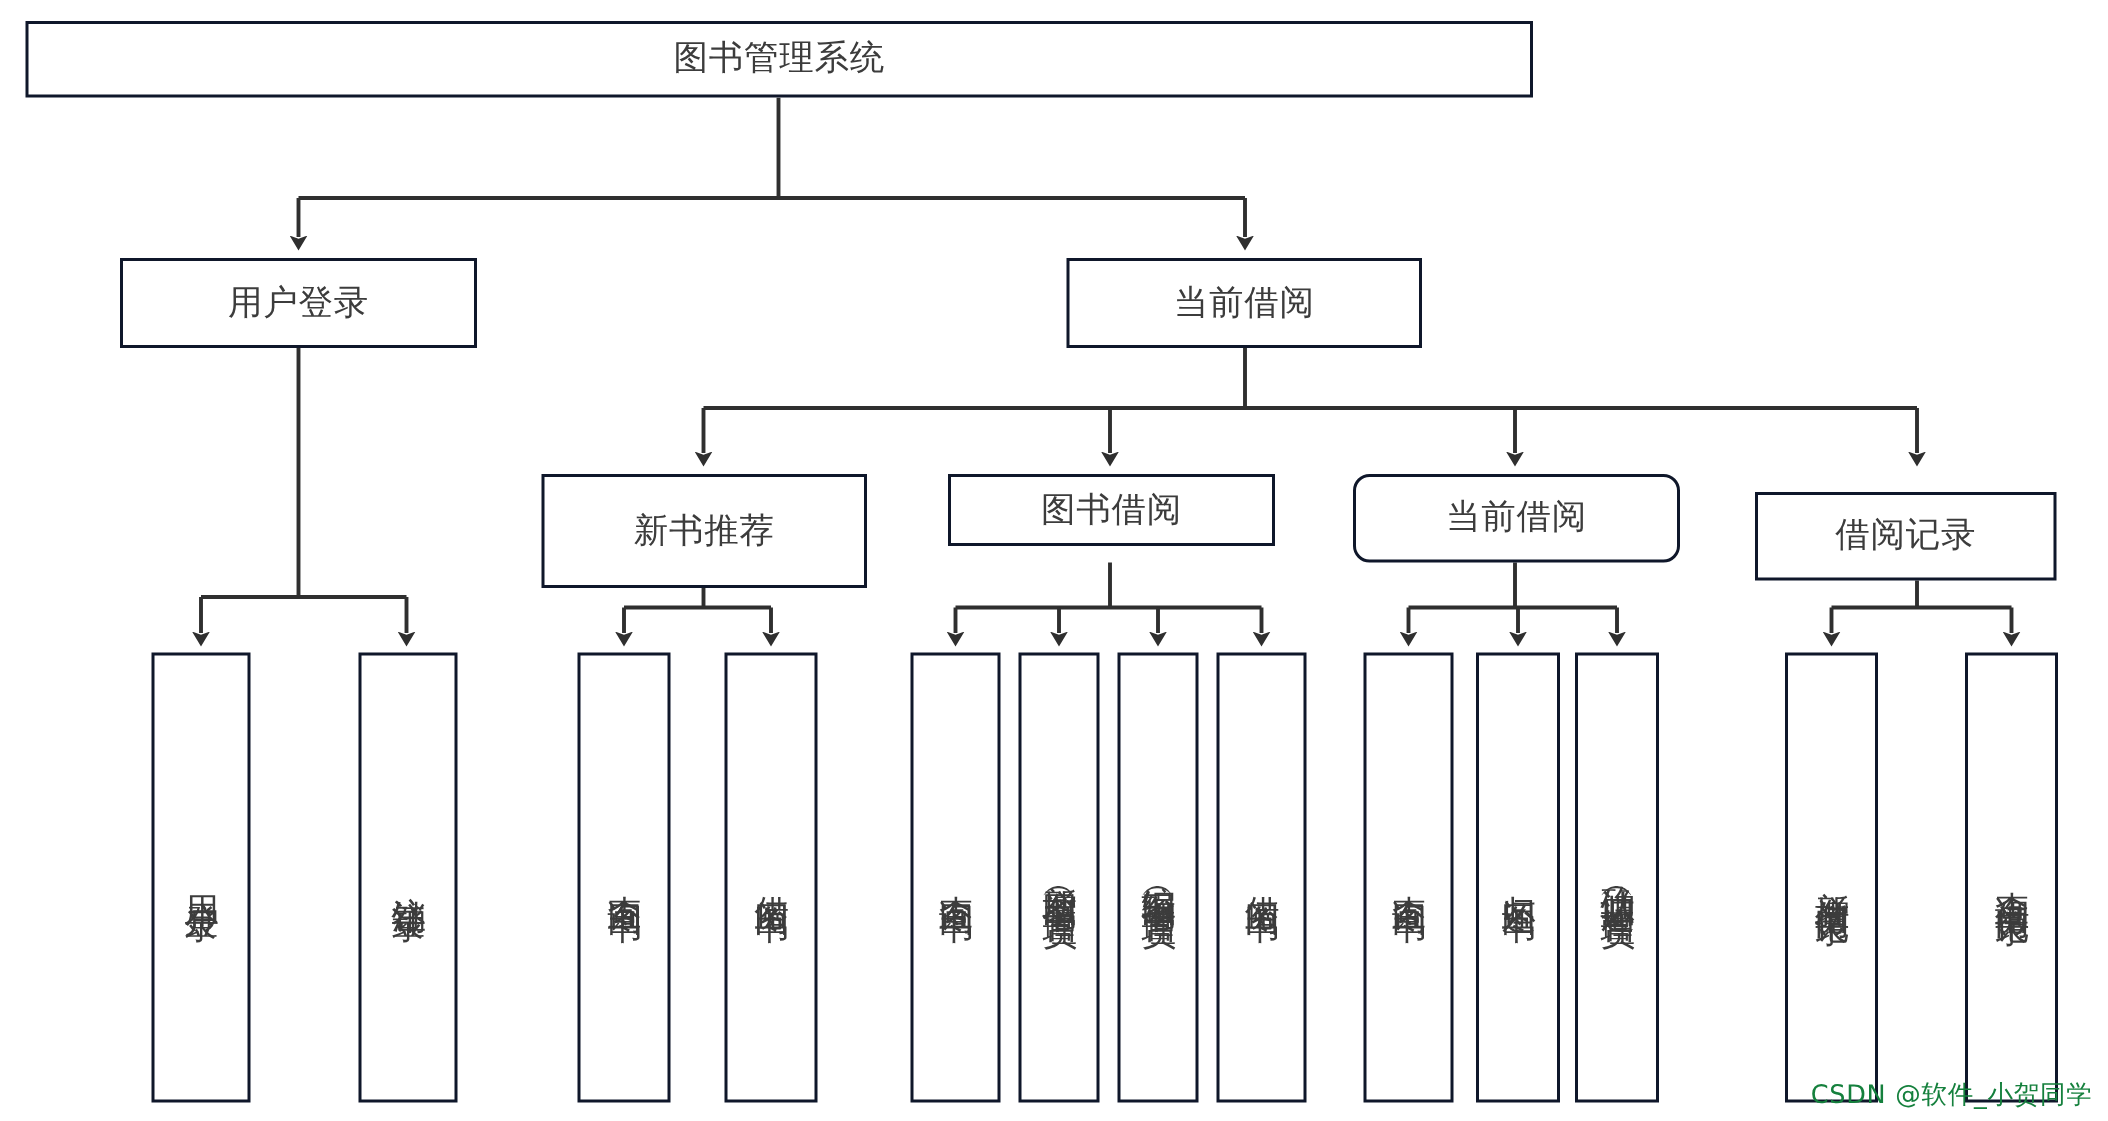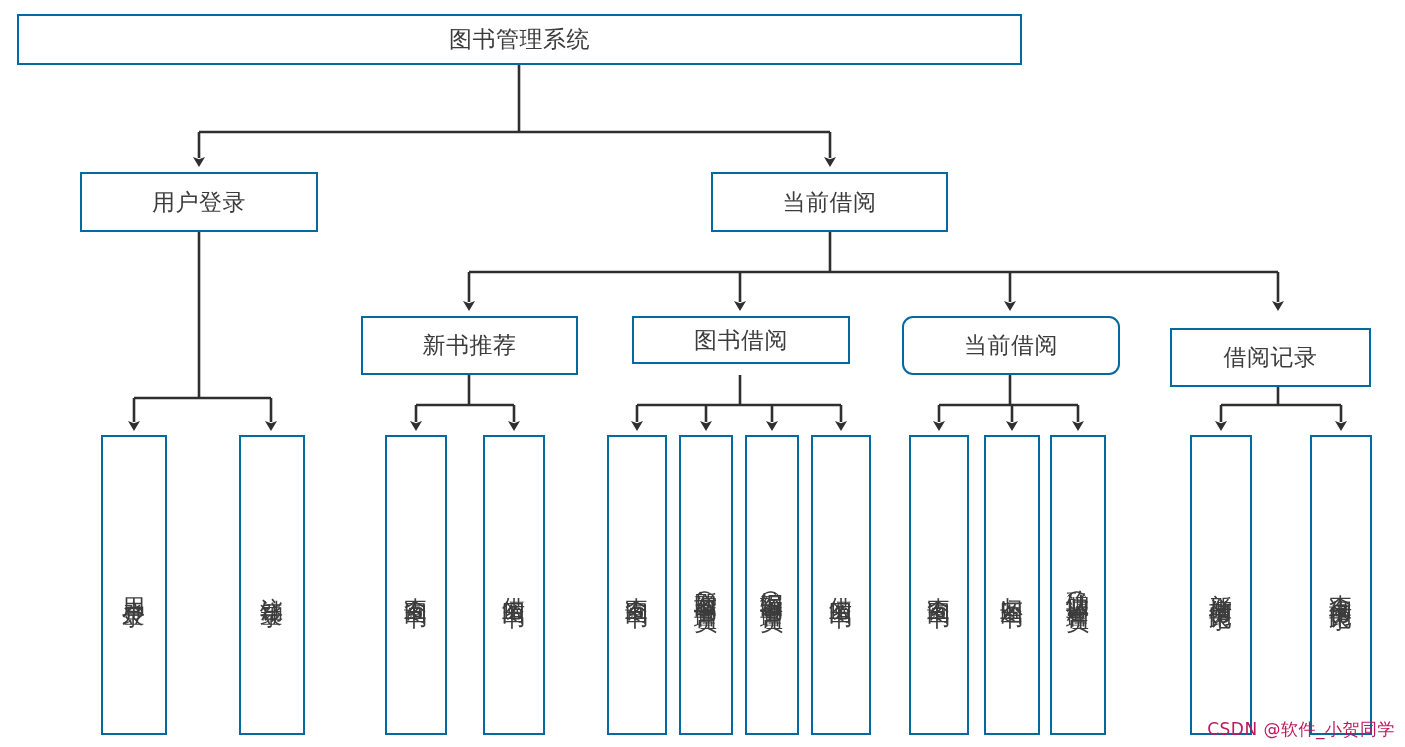--- a/index.html
+++ b/index.html
@@ -21,21 +21,21 @@
     position: absolute;
     left: 0;
     top: 0;
     width: 1405px;
     height: 747px;
     pointer-events: none;
   }
   .node {
     position: absolute;
     box-sizing: border-box;
-    border: 2px solid #0369a1;
+    border: 2px solid #0f172a;
     background: #ffffff;
     color: #3c3c3c;
     display: flex;
     align-items: center;
     justify-content: center;
     text-align: center;
     line-height: 1.22;
   }
   .node.horiz {
     font-size: 23px;
@@ -51,21 +51,21 @@
     text-orientation: upright;
     letter-spacing: 3px;
     line-height: 1.05;
     white-space: nowrap;
   }
   .watermark {
     position: absolute;
     right: 10px;
     bottom: 6px;
     font-size: 17px;
-    color: #be185d;
+    color: #15803d;
     letter-spacing: 0.5px;
     white-space: nowrap;
   }
 </style>
 </head>
 <body>
 
 <div id="canvas">
 
   <svg id="wires" viewBox="0 0 1405 747" xmlns="http://www.w3.org/2000/svg">
@@ -122,21 +122,21 @@
     <span>图书管理系统</span>
   </div>
 
   <div class="node horiz" style="left: 80px; top: 172px; width: 238px; height: 60px;">
     <span>用户登录</span>
   </div>
   <div class="node horiz" style="left: 711px; top: 172px; width: 237px; height: 60px;">
     <span>当前借阅</span>
   </div>
 
-  <div class="node horiz" style="left: 361px; top: 316px; width: 217px; height: 59px;">
+  <div class="node horiz" style="left: 361px; top: 316px; width: 217px; height: 76px;">
     <span>新书推荐</span>
   </div>
   <div class="node horiz" style="left: 632px; top: 316px; width: 218px; height: 48px;">
     <span>图书借阅</span>
   </div>
   <div class="node horiz" style="left: 902px; top: 316px; width: 218px; height: 59px; border-radius: 11px;">
     <span>当前借阅</span>
   </div>
   <div class="node horiz" style="left: 1170px; top: 328px; width: 201px; height: 59px;">
     <span>借阅记录</span>

